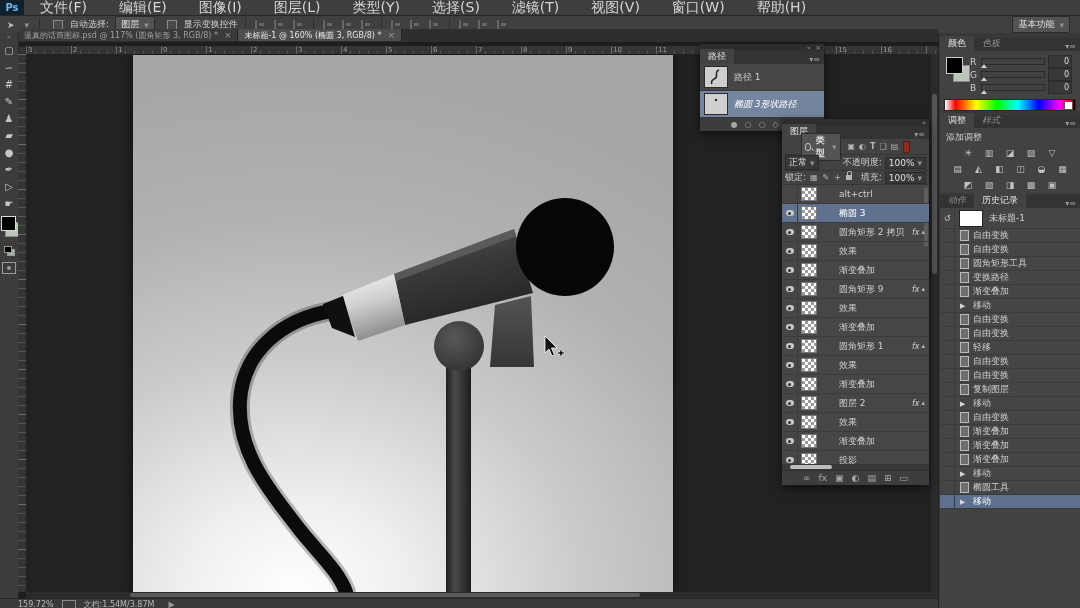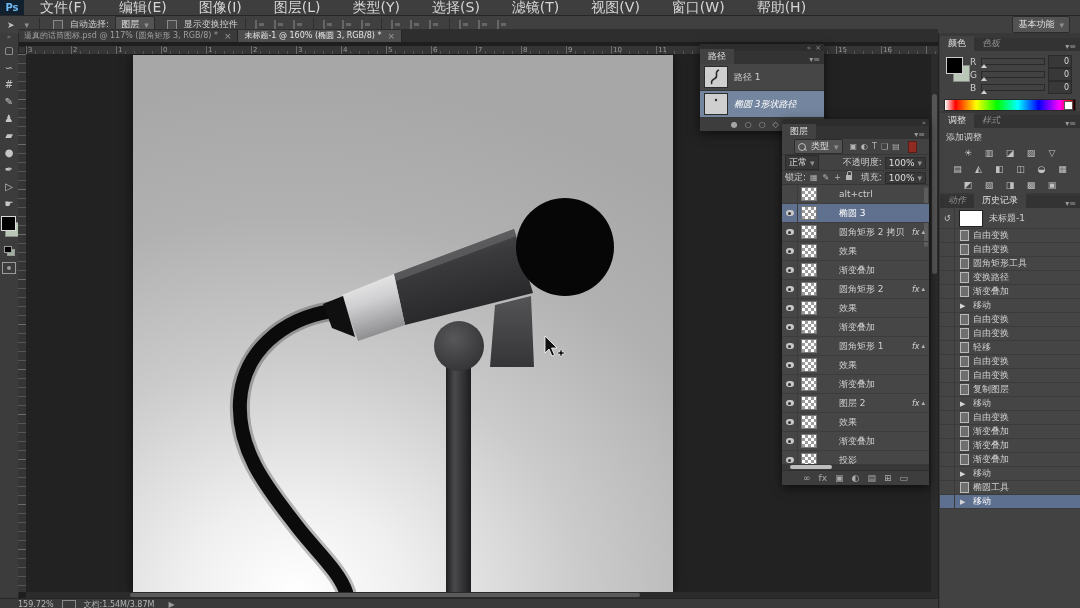--- a/index.html
+++ b/index.html
@@ -19,21 +19,21 @@
   .optsep{width:1px;height:13px;background:#2e2e2e;margin:0 3px;}
   .ticon{color:#bfbfbf;font-size:9px;padding:0 3px;}
   .chk{width:8px;height:8px;border:1px solid #8a8a8a;background:#4a4a4a;display:inline-block;margin:0 3px 0 6px;}
   .optlabel{color:#cfcfcf;}
   .dropbox{background:#535353;border:1px solid #2c2c2c;border-radius:2px;padding:1px 5px;display:inline-flex;
            align-items:center;gap:5px;color:#e0e0e0;margin:0 2px;}
   .alnico{width:9px;height:9px;border-left:2px solid #777;display:inline-block;margin:0 2px;
           background:linear-gradient(#777 0 0) 60% 50%/5px 3px no-repeat;opacity:.7;}
   #workspacebtn{margin-left:auto;margin-right:10px;}
   
-  #tabbar{left:18px;top:29px;width:920px;height:13px;background:#2e2e2e;display:flex;align-items:center;}
+  #tabbar{left:18px;top:29px;width:920px;height:13px;background:#2e2e2e;display:flex;align-items:flex-start;}
   .doctab{height:12px;display:flex;align-items:center;padding:0 6px;font-size:8px;white-space:nowrap;
           border-right:1px solid #242424;}
   .doctab.inactive{background:#3a3a3a;color:#9f9f9f;}
   .doctab.active{background:#4d4d4d;color:#e4e4e4;}
   .tabclose{margin-left:6px;color:#9a9a9a;font-size:9px;}
   
   #toolbar{left:0;top:33px;width:18px;height:565px;background:#3c3c3c;border-right:1px solid #282828;
            display:flex;flex-direction:column;align-items:center;}
   #toolbar .collapse{font-size:7px;color:#8a8a8a;height:9px;line-height:9px;}
   .tool{width:16px;height:17px;display:flex;align-items:center;justify-content:center;color:#c6c6c6;font-size:10px;}
@@ -87,21 +87,21 @@
   #pathspanel{left:700px;top:44px;width:124px;background:#424242;z-index:5;}
   .prow{height:26px;display:flex;align-items:center;border-bottom:1px solid #383838;background:#464646;}
   .prow.selected{background:#74869f;color:#fff;}
   .pthumb{width:22px;height:20px;background:#cfcfcf;border:1px solid #2c2c2c;margin:0 6px 0 4px;
           display:flex;align-items:center;justify-content:center;color:#333;}
   .prow.selected .pname{font-style:italic;}
   .pfooter{height:13px;background:#3d3d3d;display:flex;align-items:center;justify-content:center;gap:7px;
            color:#a5a5a5;font-size:8px;}
   
   #layerspanel{left:782px;top:119px;width:147px;background:#424242;z-index:6;}
-  .lfilter{height:15px;display:flex;align-items:center;gap:4px;padding:0 10px;border-bottom:1px solid #363636;}
+  .lfilter{height:15px;display:flex;align-items:center;gap:4px;padding:0 17px;border-bottom:1px solid #363636;font-weight:bold;}
   .magico{width:6px;height:6px;border:1px solid #bbb;border-radius:50%;position:relative;display:inline-block;}
   .magico::after{content:"";position:absolute;left:5px;top:5px;width:3px;height:1px;background:#bbb;transform:rotate(45deg);}
   .smico{color:#b5b5b5;font-size:8px;padding:0 1px;}
   .redpill{width:7px;height:10px;background:#8e2c24;border:1px solid #5a1c17;margin-left:auto;margin-right:2px;}
   .lblend{height:15px;display:flex;align-items:center;gap:3px;padding:0 3px;border-bottom:1px solid #363636;}
   .valbox{background:#383838;border:1px solid #2b2b2b;padding:0 3px;color:#ddd;display:inline-flex;gap:3px;align-items:center;}
   .llock{height:13px;display:flex;align-items:center;gap:3px;padding:0 3px;border-bottom:1px solid #363636;}
   .lockpad{width:6px;height:5px;background:#b5b5b5;position:relative;display:inline-block;margin:0 1px;}
   .lockpad::before{content:"";position:absolute;left:1px;top:-4px;width:3px;height:3px;border:1px solid #b5b5b5;
                    border-bottom:none;border-radius:2px 2px 0 0;}
@@ -513,21 +513,21 @@
         <span class="lname">渐变叠加</span>
 
       </div>
 
       <div class="lrow layer fx">
         <span class="eyecell">
           <i class="eyedot"></i>
         </span>
 
         <span class="thumb"></span>
-        <span class="lname">圆角矩形 2</span>
+        <span class="lname">圆角矩形 9</span>
         <span class="fxbadge">fx</span>
         <span class="fxarr">▴</span>
       </div>
 
       <div class="lrow fxhead">
         <span class="eyecell">
           <i class="eyedot"></i>
         </span>
 
         <span class="thumb"></span>

